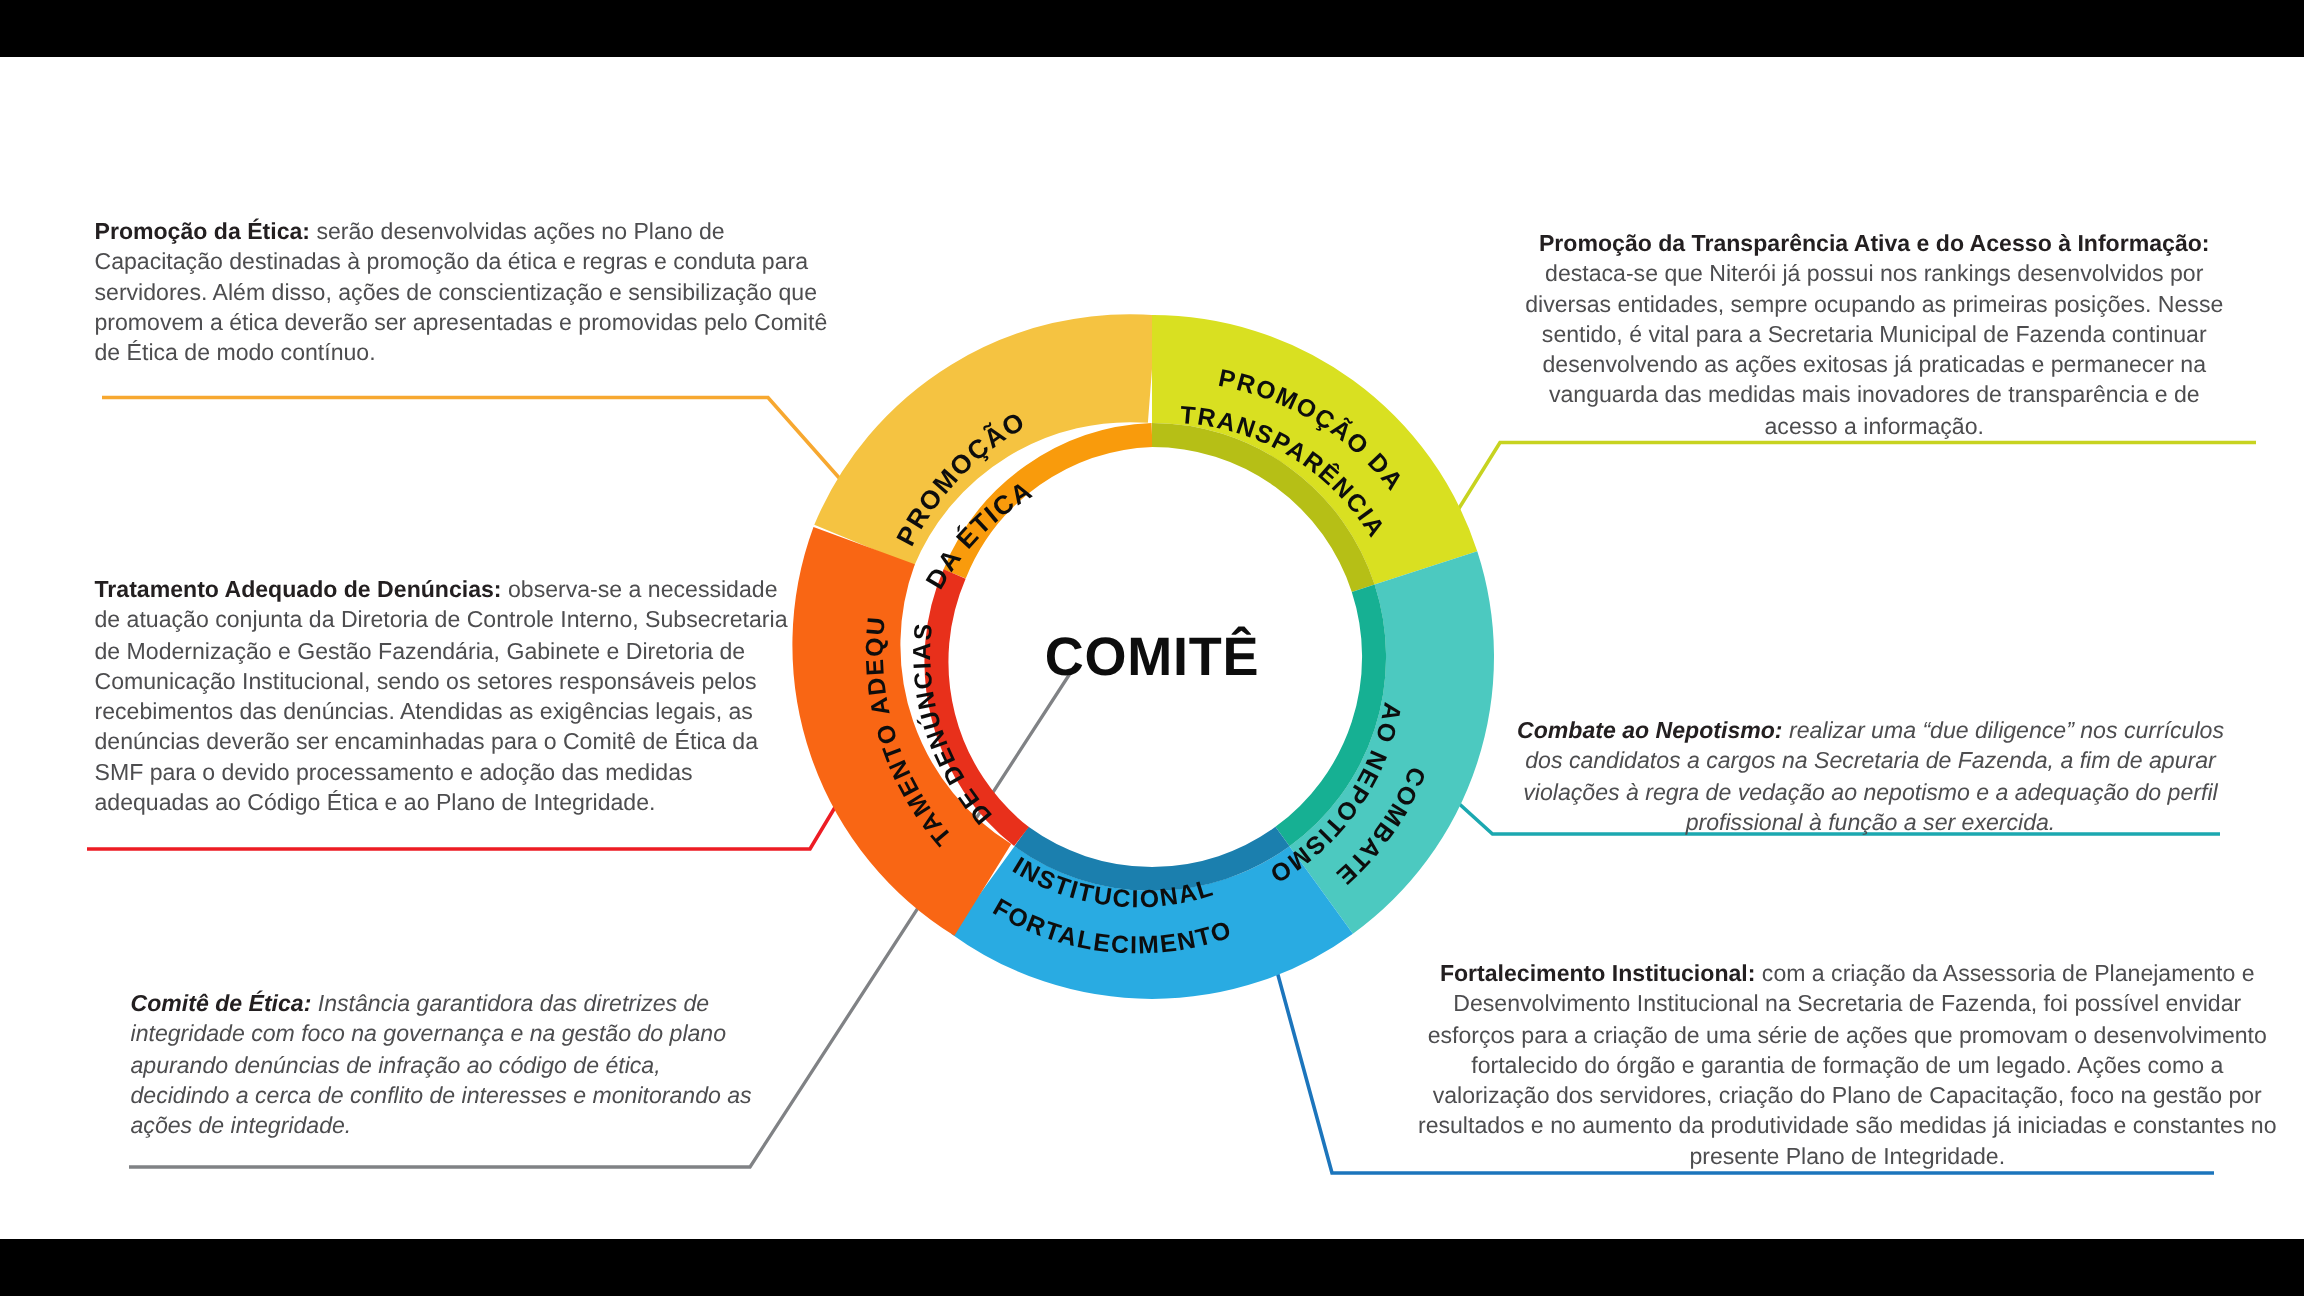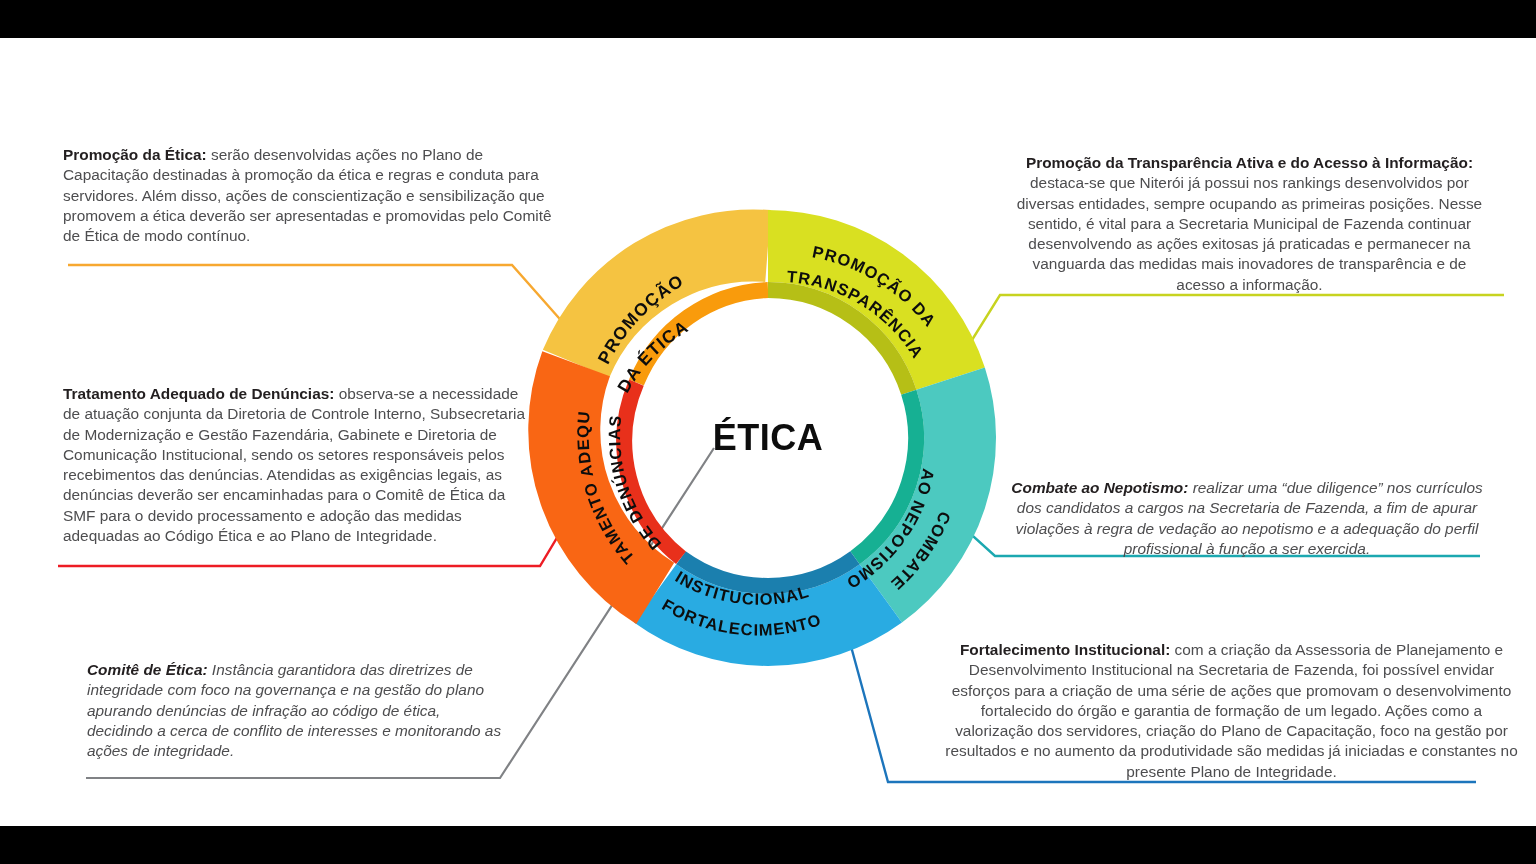--- a/index.html
+++ b/index.html
@@ -168,21 +168,21 @@
 
       <text class="ringlabel sm">
         <textPath href="#arcTratA" startOffset="50%" text-anchor="middle">TRATAMENTO ADEQUADO</textPath>
       </text>
       <text class="ringlabel sm">
         <textPath href="#arcTratB" startOffset="50%" text-anchor="middle">DE DENÚNCIAS</textPath>
       </text>
     </svg>
 
     <div id="centerText">
-      <div class="l1">ÉTICA</div>
+      <div class="l1">COMITÊ</div>
     </div>
 
     <div class="txt" id="t-etica"><b>Promoção da Ética:</b><span> serão desenvolvidas ações no Plano de Capacitação destinadas à promoção da ética e regras e conduta para servidores. Além disso, ações de conscientização e sensibilização que promovem a ética deverão ser apresentadas e promovidas pelo Comitê de Ética de modo contínuo.</span></div>
 
     <div class="txt" id="t-denuncias"><b>Tratamento Adequado de Denúncias:</b><span>  observa-se a necessidade de atuação conjunta da Diretoria de Controle Interno, Subsecretaria de Modernização e Gestão Fazendária, Gabinete e Diretoria de Comunicação Institucional, sendo os setores responsáveis pelos recebimentos das denúncias. Atendidas as exigências legais, as denúncias deverão ser encaminhadas para o Comitê de Ética da SMF para o devido processamento e adoção das medidas adequadas ao Código Ética e ao Plano de Integridade.</span></div>
 
     <div class="txt" id="t-comite"><b>Comitê de Ética:</b><span> Instância garantidora das diretrizes de integridade com foco na governança e na gestão do plano apurando denúncias de infração ao código de ética, decidindo a cerca de conflito de interesses e monitorando as ações de integridade.</span></div>
 
     <div class="txt right" id="t-transp"><b>Promoção da Transparência Ativa e do Acesso à Informação:</b><span> destaca-se que Niterói já possui nos rankings desenvolvidos por diversas entidades, sempre ocupando as primeiras posições. Nesse sentido, é vital para a Secretaria Municipal de Fazenda continuar desenvolvendo as ações exitosas já praticadas e permanecer na vanguarda das medidas mais inovadores de transparência e de acesso a informação.</span></div>
 

